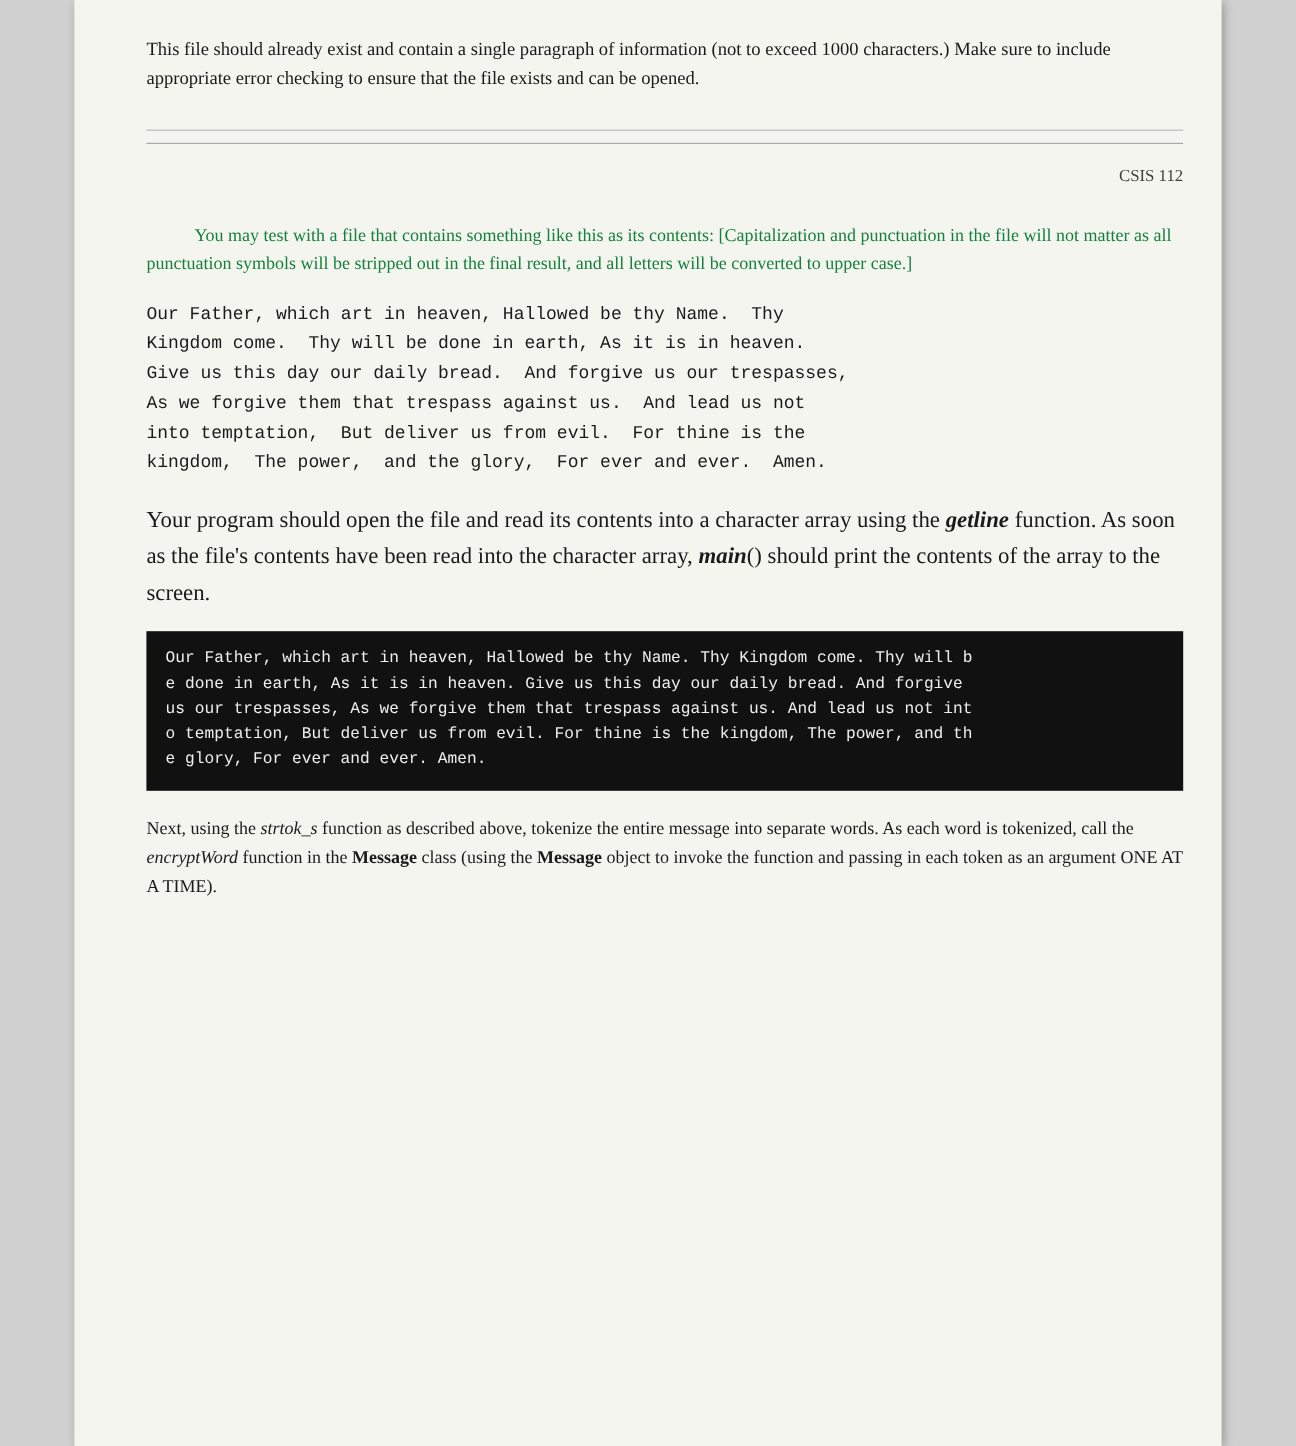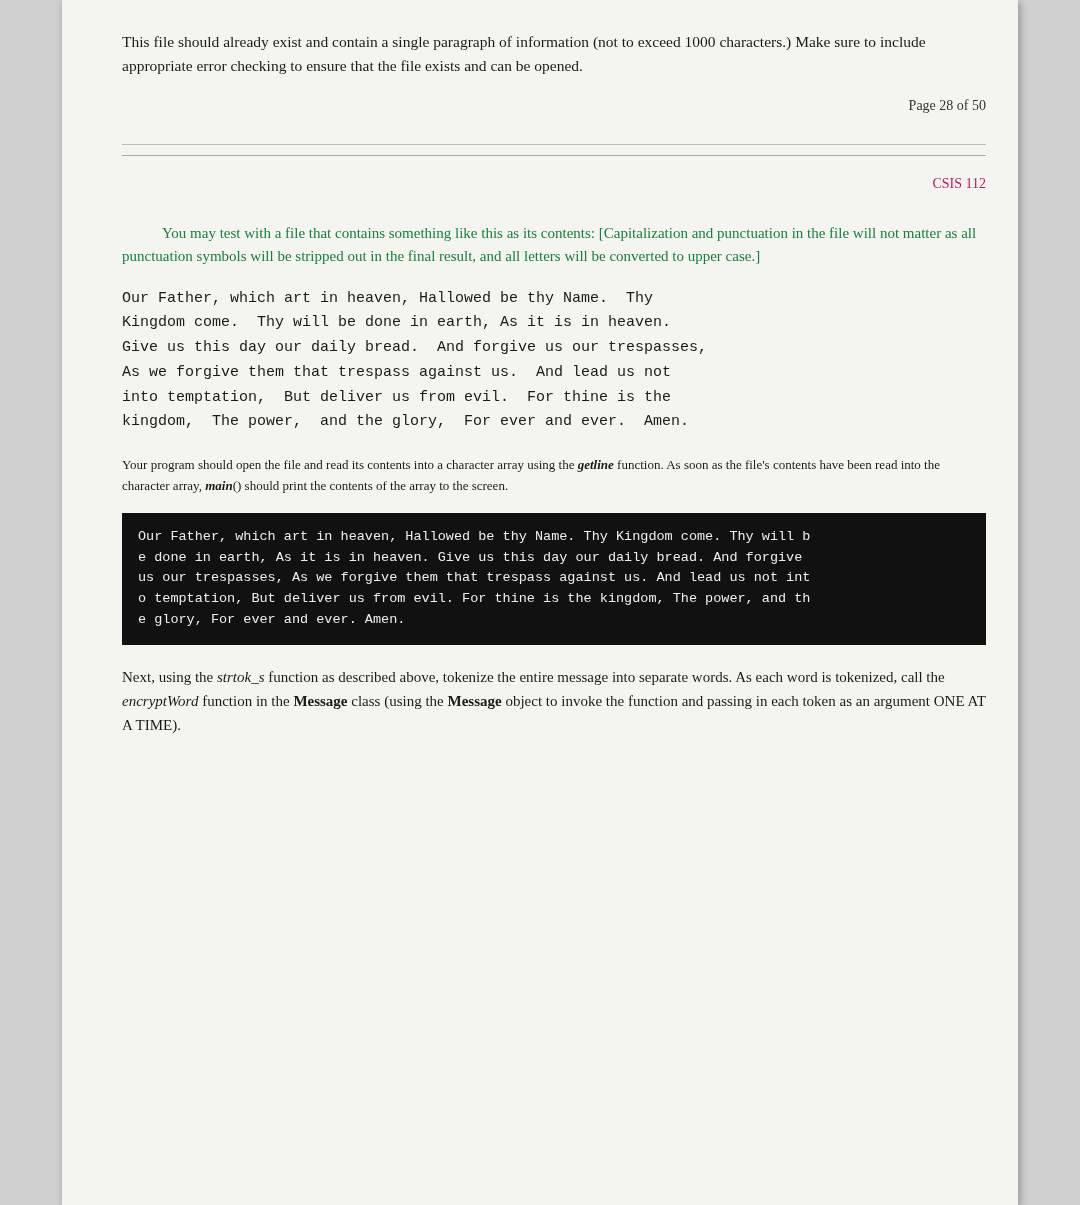--- a/index.html
+++ b/index.html
@@ -52,21 +52,21 @@
 
     .divider {
       border: none;
       border-top: 1px solid #aaa;
       margin: 8px 0 20px 0;
     }
 
     .course-code {
       text-align: right;
       font-size: 14px;
-      color: #be185d;
+      color: #404040;
       margin-bottom: 30px;
     }
 
     .section-text {
       font-size: 15px;
       line-height: 1.55;
       color: #15803d;
       margin-bottom: 18px;
       text-indent: 40px;
     }
@@ -74,21 +74,21 @@
     .monospace-block {
       font-family: 'Courier New', Courier, monospace;
       font-size: 15px;
       line-height: 1.65;
       color: #1a1a1a;
       margin-bottom: 20px;
       white-space: pre-wrap;
     }
 
     .description-text {
-      font-size: 13px;
+      font-size: 19px;
       line-height: 1.6;
       color: #1a1a1a;
       margin-bottom: 16px;
     }
 
     .description-text em,
     .description-text strong {
       font-style: italic;
       font-weight: bold;
     }
@@ -117,21 +117,20 @@
       font-weight: normal;
     }
   </style>
 </head>
 <body>
 
 <div class="page">
 
   <div class="page-top">
     <p class="intro-text">This file should already exist and contain a single paragraph of information (not to exceed 1000 characters.)  Make sure to include appropriate error checking to ensure that the file exists and can be opened.</p>
-    <div class="page-number">Page 28 of 50</div>
   </div>
 
   <hr class="divider">
 
   <div class="course-code">CSIS 112</div>
 
   <p class="section-text">You may test with a file that contains something like this as its contents: [Capitalization and punctuation in the file will not matter as all punctuation symbols will be stripped out in the final result, and all letters will be converted to upper case.]</p>
 
   <div class="monospace-block">Our Father, which art in heaven, Hallowed be thy Name.  Thy
 Kingdom come.  Thy will be done in earth, As it is in heaven.

